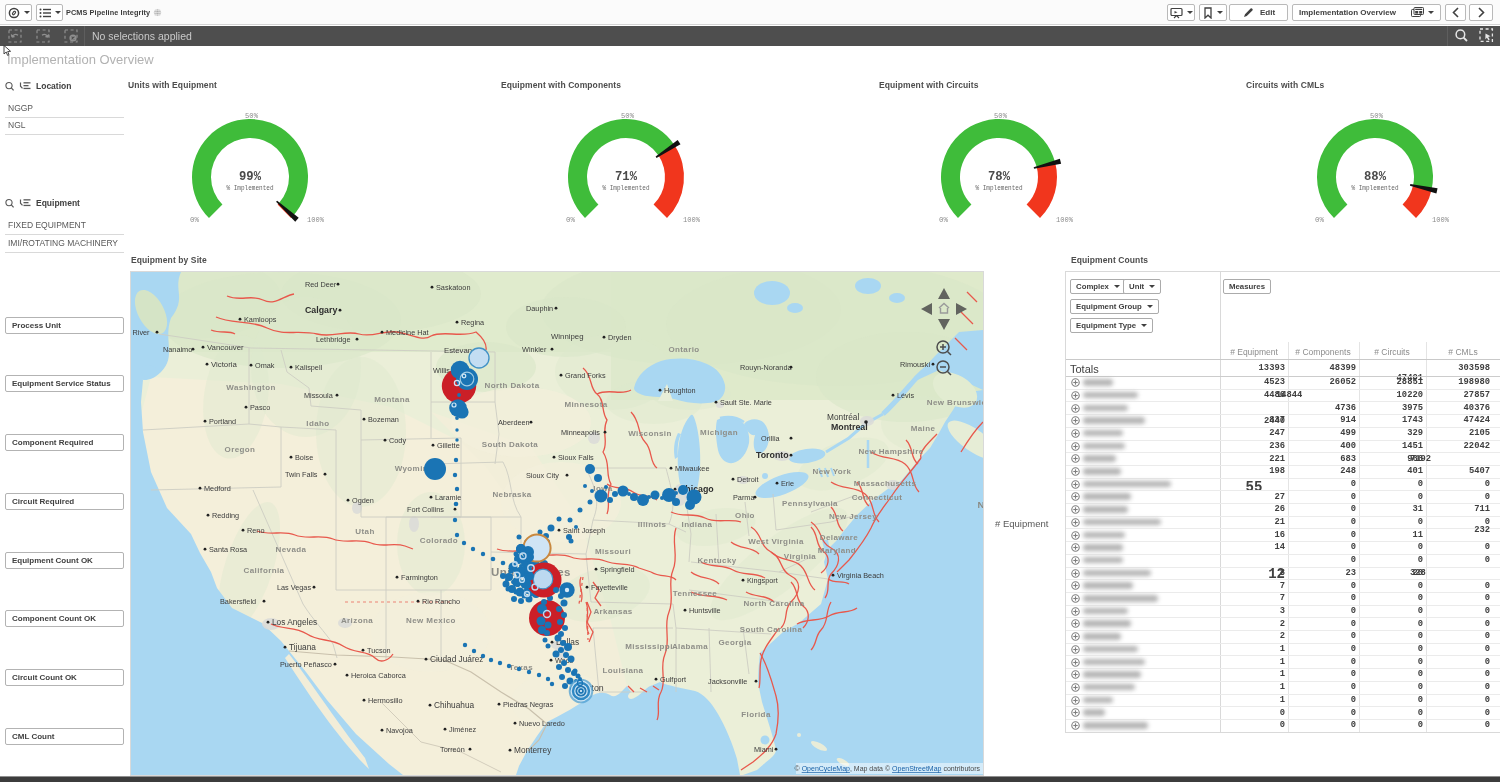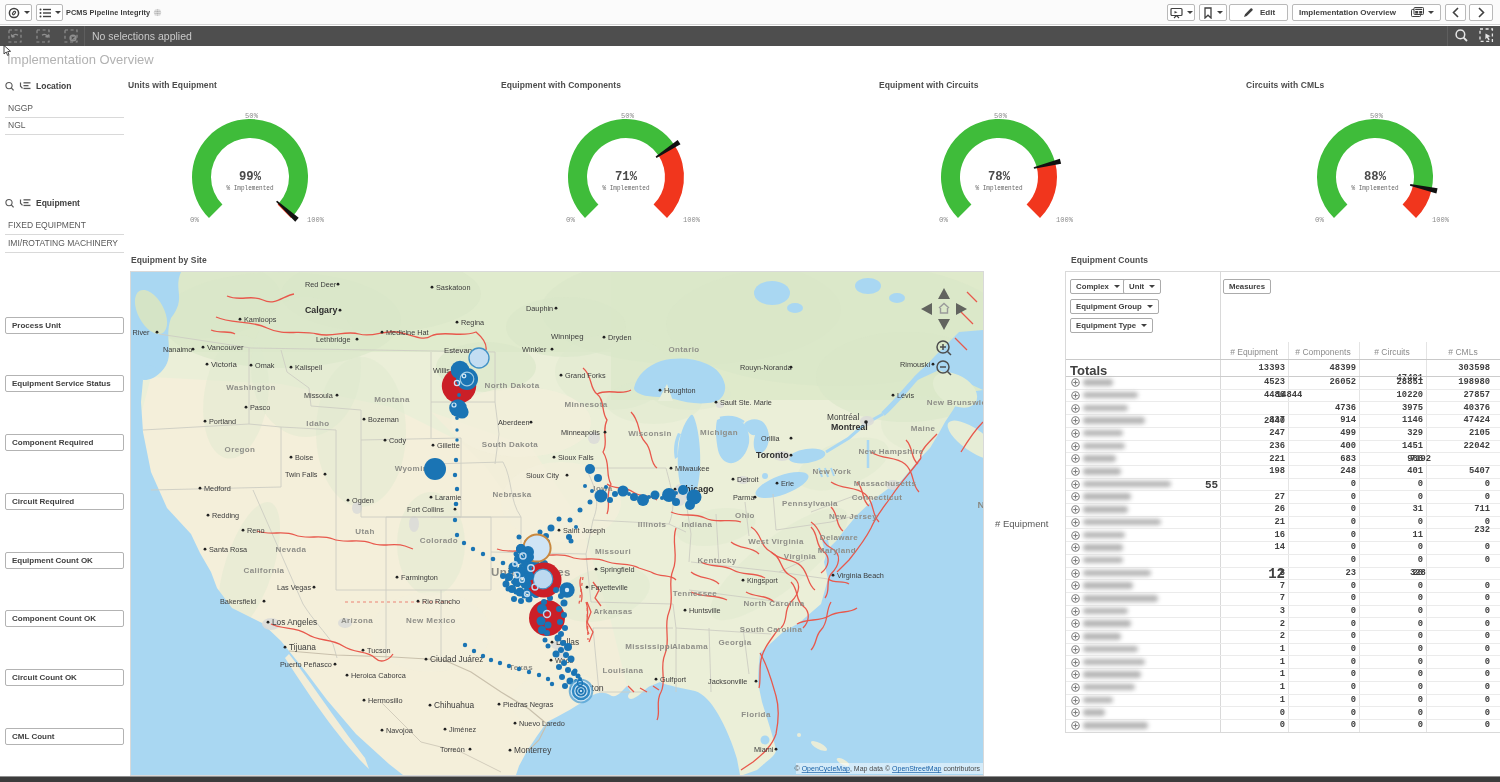--- a/index.html
+++ b/index.html
@@ -769,21 +769,21 @@
 <div class="abs" style="left:157px;top:7px;min-width:44px;height:15px;border:1px solid #ababab;border-radius:2px;background:#fff;font-size:7.8px;font-weight:bold;color:#404040;white-space:nowrap;display:inline-flex;align-items:center;padding:0 5px;justify-content:space-between">Measures</div>
 <div class="abs" style="left:154px;top:0;width:1px;height:462px;background:#d9d9d9"></div>
 <div class="abs" style="left:222px;top:70px;width:1px;height:392px;background:#e4e4e4"></div>
 <div class="abs" style="left:293px;top:70px;width:1px;height:392px;background:#e4e4e4"></div>
 <div class="abs" style="left:360px;top:70px;width:1px;height:392px;background:#e4e4e4"></div>
 <div class="abs" style="left:143px;top:75px;width:90px;text-align:center;font-size:8.5px;color:#8c8c8c"># Equipment</div>
 <div class="abs" style="left:212px;top:75px;width:90px;text-align:center;font-size:8.5px;color:#8c8c8c"># Components</div>
 <div class="abs" style="left:281px;top:75px;width:90px;text-align:center;font-size:8.5px;color:#8c8c8c"># Circuits</div>
 <div class="abs" style="left:352px;top:75px;width:90px;text-align:center;font-size:8.5px;color:#8c8c8c"># CMLs</div>
 <div class="abs" style="left:0;top:86.5px;width:435px;height:1px;background:#c9c9c9"></div>
-<div class="abs" style="left:4px;top:91.0px;font-size:13px;font-weight:bold;color:#404040">Totals</div>
+<div class="abs" style="left:4px;top:91.0px;font-size:11px;font-weight:normal;color:#404040">Totals</div>
 <div class="abs num" style="left:139px;top:90.5px;width:80px;text-align:right;font-size:8.8px;color:#404040">13393</div>
     <div class="abs num" style="left:210px;top:90.5px;width:80px;text-align:right;font-size:8.8px;color:#404040">48399</div>
     <div class="abs num" style="left:277px;top:101px;width:80px;text-align:right;font-size:8.8px;color:#404040">47401</div>
     <div class="abs num" style="left:344px;top:90.5px;width:80px;text-align:right;font-size:8.8px;color:#404040">303598</div>
 <div class="abs" style="left:0;top:104.0px;width:435px;height:1px;background:#cccccc"></div>
 <svg class="abs" style="left:5px;top:106.1px" width="9" height="9" viewBox="0 0 9 9">
       <circle cx="4.5" cy="4.5" r="3.7" fill="none" stroke="#7f7f7f" stroke-width="1.1"></circle>
       <line x1="2.3" y1="4.5" x2="6.7" y2="4.5" stroke="#7f7f7f" stroke-width="1.1"></line>
       <line x1="4.5" y1="2.3" x2="4.5" y2="6.7" stroke="#7f7f7f" stroke-width="1.1"></line>
     </svg>
@@ -816,21 +816,21 @@
     <div class="abs num" style="left:344px;top:130.8px;width:80px;text-align:right;font-size:8.8px;color:#404040">40376</div>
 <div class="abs" style="left:0;top:142.1px;width:435px;height:1px;background:#ebebeb"></div>
 <svg class="abs" style="left:5px;top:144.2px" width="9" height="9" viewBox="0 0 9 9">
       <circle cx="4.5" cy="4.5" r="3.7" fill="none" stroke="#7f7f7f" stroke-width="1.1"></circle>
       <line x1="2.3" y1="4.5" x2="6.7" y2="4.5" stroke="#7f7f7f" stroke-width="1.1"></line>
       <line x1="4.5" y1="2.3" x2="4.5" y2="6.7" stroke="#7f7f7f" stroke-width="1.1"></line>
     </svg>
 <div class="abs" style="left:17px;top:145.2px;width:62px;height:6.5px;border-radius:3px;background:#9c9c9c;filter:blur(2px);opacity:0.75"></div>
 <div class="abs num" style="left:139px;top:143.4px;width:80px;text-align:right;font-size:8.8px;color:#404040">837</div>
     <div class="abs num" style="left:210px;top:143.4px;width:80px;text-align:right;font-size:8.8px;color:#404040">914</div>
-    <div class="abs num" style="left:277px;top:143.4px;width:80px;text-align:right;font-size:8.8px;color:#404040">1146</div>
+    <div class="abs num" style="left:277px;top:143.4px;width:80px;text-align:right;font-size:8.8px;color:#404040">1743</div>
     <div class="abs num" style="left:344px;top:143.4px;width:80px;text-align:right;font-size:8.8px;color:#404040">47424</div>
 <div class="abs" style="left:0;top:154.8px;width:435px;height:1px;background:#ebebeb"></div>
 <svg class="abs" style="left:5px;top:156.9px" width="9" height="9" viewBox="0 0 9 9">
       <circle cx="4.5" cy="4.5" r="3.7" fill="none" stroke="#7f7f7f" stroke-width="1.1"></circle>
       <line x1="2.3" y1="4.5" x2="6.7" y2="4.5" stroke="#7f7f7f" stroke-width="1.1"></line>
       <line x1="4.5" y1="2.3" x2="4.5" y2="6.7" stroke="#7f7f7f" stroke-width="1.1"></line>
     </svg>
 <div class="abs" style="left:17px;top:157.9px;width:40px;height:6.5px;border-radius:3px;background:#9c9c9c;filter:blur(2px);opacity:0.75"></div>
 <div class="abs num" style="left:139px;top:156.1px;width:80px;text-align:right;font-size:8.8px;color:#404040">247</div>
     <div class="abs num" style="left:210px;top:156.1px;width:80px;text-align:right;font-size:8.8px;color:#404040">499</div>
@@ -869,21 +869,21 @@
     <div class="abs num" style="left:210px;top:194.2px;width:80px;text-align:right;font-size:8.8px;color:#404040">248</div>
     <div class="abs num" style="left:277px;top:194.2px;width:80px;text-align:right;font-size:8.8px;color:#404040">401</div>
     <div class="abs num" style="left:344px;top:194.2px;width:80px;text-align:right;font-size:8.8px;color:#404040">5407</div>
 <div class="abs" style="left:0;top:205.6px;width:435px;height:1px;background:#ebebeb"></div>
 <svg class="abs" style="left:5px;top:207.7px" width="9" height="9" viewBox="0 0 9 9">
       <circle cx="4.5" cy="4.5" r="3.7" fill="none" stroke="#7f7f7f" stroke-width="1.1"></circle>
       <line x1="2.3" y1="4.5" x2="6.7" y2="4.5" stroke="#7f7f7f" stroke-width="1.1"></line>
       <line x1="4.5" y1="2.3" x2="4.5" y2="6.7" stroke="#7f7f7f" stroke-width="1.1"></line>
     </svg>
 <div class="abs" style="left:17px;top:208.7px;width:88px;height:6.5px;border-radius:3px;background:#9c9c9c;filter:blur(2px);opacity:0.75"></div>
-<div class="abs num" style="left:139px;top:206.9px;width:80px;text-align:left;font-size:11px;color:#404040">55</div>
+<div class="abs num" style="left:148px;top:206.9px;width:80px;text-align:center;font-size:14px;color:#404040">55</div>
     <div class="abs num" style="left:210px;top:206.9px;width:80px;text-align:right;font-size:8.8px;color:#404040">0</div>
     <div class="abs num" style="left:277px;top:206.9px;width:80px;text-align:right;font-size:8.8px;color:#404040">0</div>
     <div class="abs num" style="left:344px;top:206.9px;width:80px;text-align:right;font-size:8.8px;color:#404040">0</div>
 <div class="abs" style="left:0;top:218.3px;width:435px;height:1px;background:#ebebeb"></div>
 <svg class="abs" style="left:5px;top:220.4px" width="9" height="9" viewBox="0 0 9 9">
       <circle cx="4.5" cy="4.5" r="3.7" fill="none" stroke="#7f7f7f" stroke-width="1.1"></circle>
       <line x1="2.3" y1="4.5" x2="6.7" y2="4.5" stroke="#7f7f7f" stroke-width="1.1"></line>
       <line x1="4.5" y1="2.3" x2="4.5" y2="6.7" stroke="#7f7f7f" stroke-width="1.1"></line>
     </svg>
 <div class="abs" style="left:17px;top:221.4px;width:48px;height:6.5px;border-radius:3px;background:#9c9c9c;filter:blur(2px);opacity:0.75"></div>

